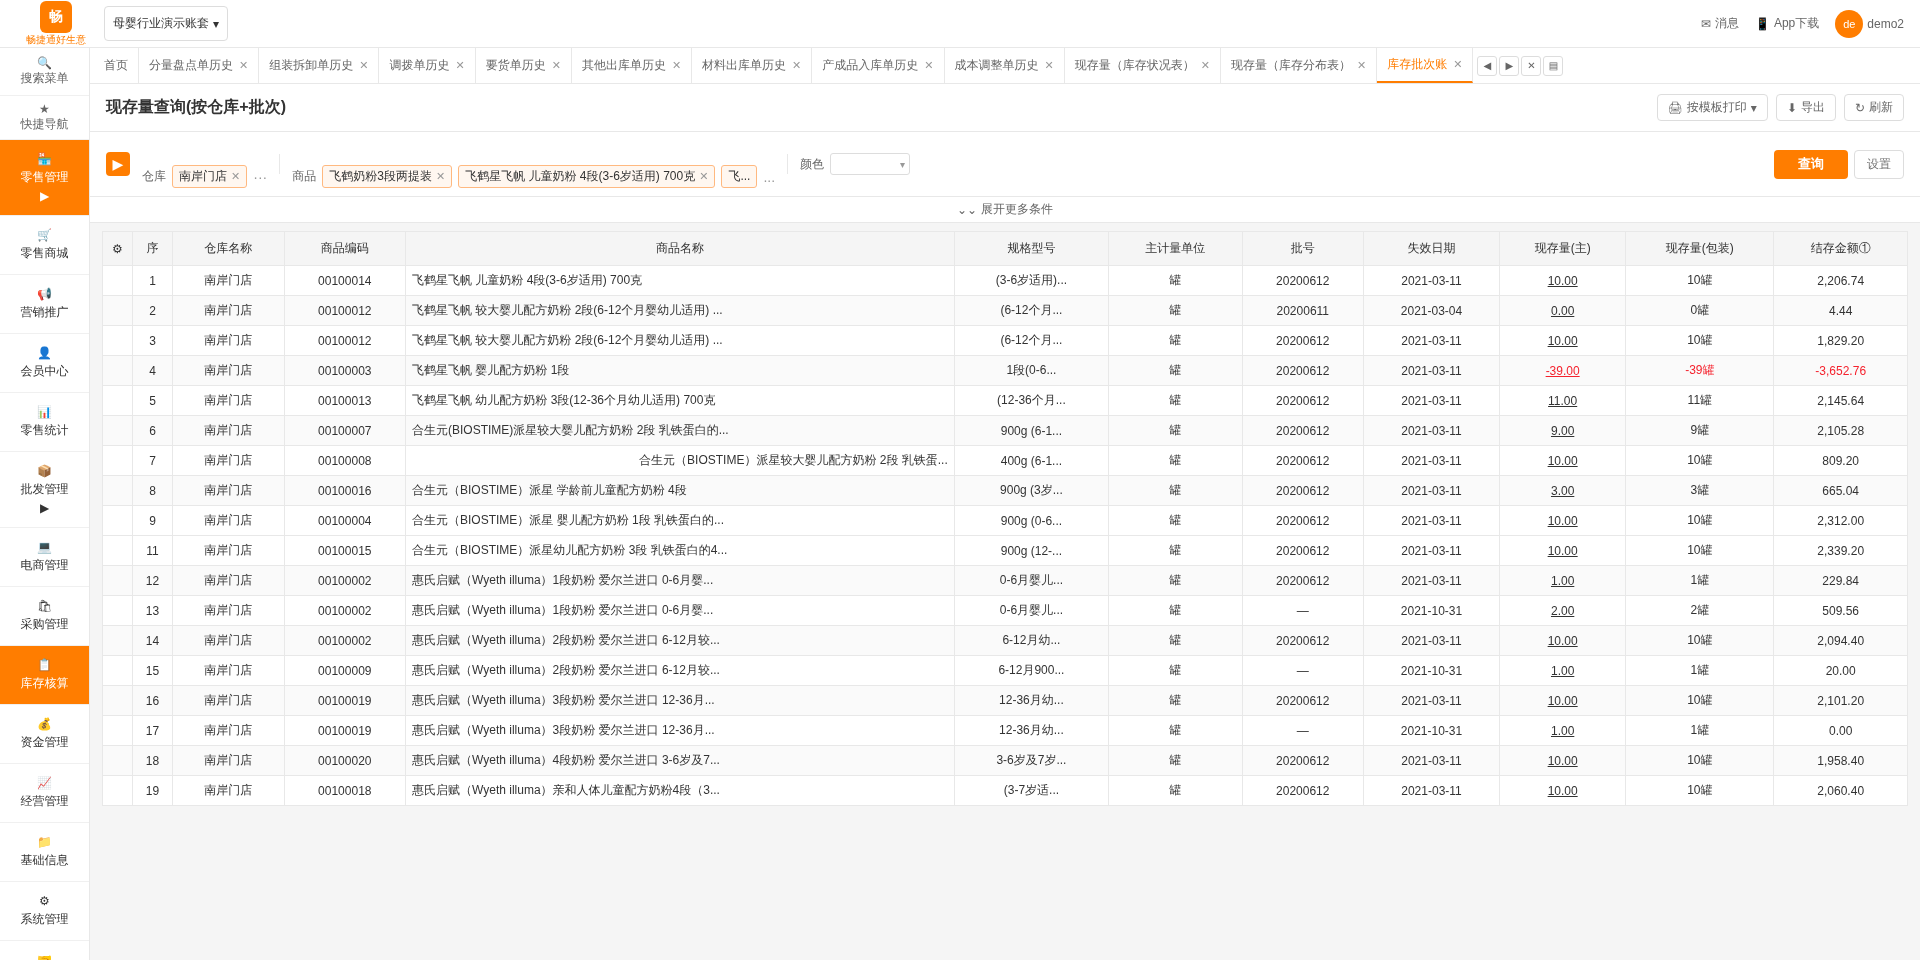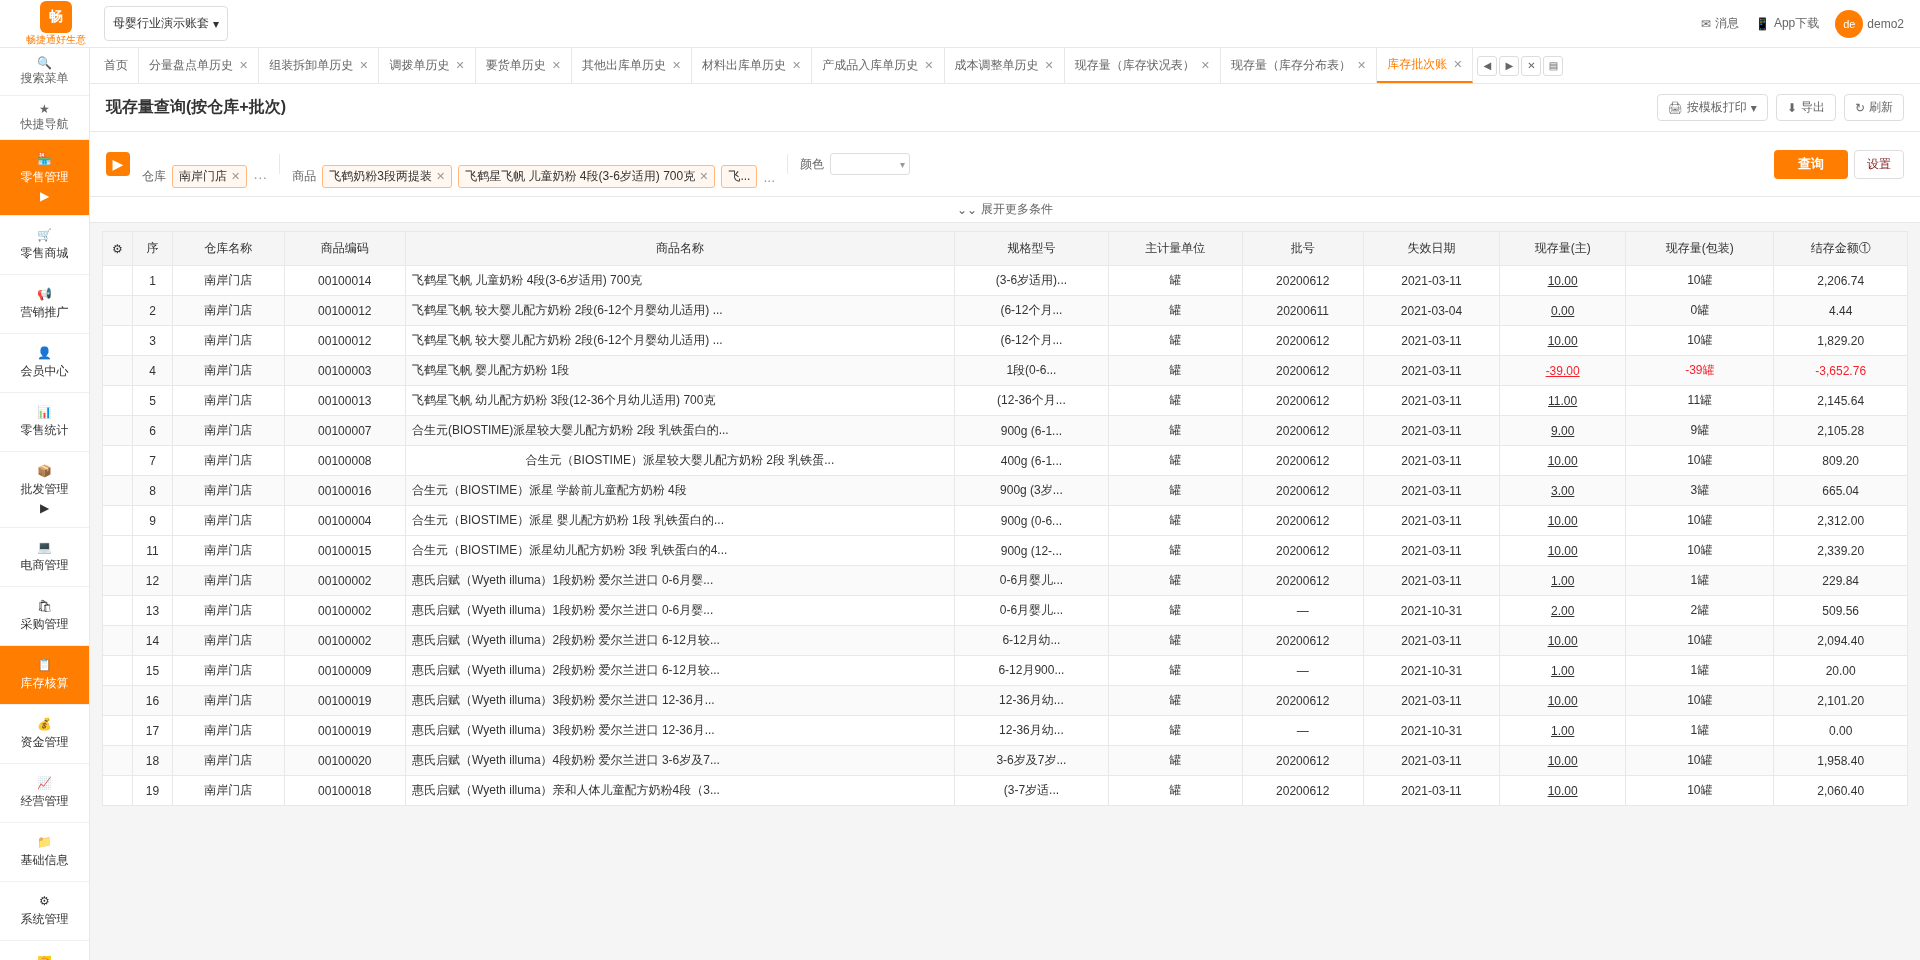--- a/index.html
+++ b/index.html
@@ -130,21 +130,21 @@
       padding: 2px 6px;
       color: #333;
       font-size: 12px;
     }
     .filter-tag .x { color: #999; cursor: pointer; font-size: 11px; }
     .filter-more { color: #999; cursor: pointer; font-size: 14px; }
     .filter-divider { width: 1px; height: 20px; background: #e8e8e8; }
     .filter-color-group { display: flex; align-items: center; gap: 6px; }
     .filter-select { border: 1px solid #ddd; border-radius: 3px; padding: 3px 20px 3px 6px; font-size: 12px; color: #333; background: #fff; appearance: none; min-width: 80px; }
     .btn-search { background: #ff7d00; color: #fff; border: none; border-radius: 4px; padding: 5px 24px; cursor: pointer; font-size: 13px; font-weight: bold; }
-    .btn-settings { background: #fff; color: #7f1d1d; border: 1px solid #ddd; border-radius: 4px; padding: 5px 12px; cursor: pointer; font-size: 12px; }
+    .btn-settings { background: #fff; color: #737373; border: 1px solid #ddd; border-radius: 4px; padding: 5px 12px; cursor: pointer; font-size: 12px; }
 
     
     .expand-more {
       background: #fff;
       padding: 4px 16px;
       border-bottom: 1px solid #e8e8e8;
       flex-shrink: 0;
       display: flex;
       justify-content: center;
     }
@@ -514,21 +514,21 @@
     <td>2021-03-11</td>
     <td class=" link-value" style="cursor:pointer;">9.00</td>
     <td class="">9罐</td>
     <td class="">2,105.28</td>
   </tr>
               <tr>
     <td></td>
     <td>7</td>
     <td>南岸门店</td>
     <td>00100008</td>
-    <td style="text-align:center;max-width:300px;overflow:hidden;text-overflow:ellipsis;">合生元（BIOSTIME）派星较大婴儿配方奶粉 2段 乳铁蛋...</td>
+    <td style="text-align:right;max-width:300px;overflow:hidden;text-overflow:ellipsis;">合生元（BIOSTIME）派星较大婴儿配方奶粉 2段 乳铁蛋...</td>
     <td>400g (6-1...</td>
     <td>罐</td>
     <td>20200612</td>
     <td>2021-03-11</td>
     <td class=" link-value" style="cursor:pointer;">10.00</td>
     <td class="">10罐</td>
     <td class="">809.20</td>
   </tr>
               <tr class="row-even">
     <td></td>

